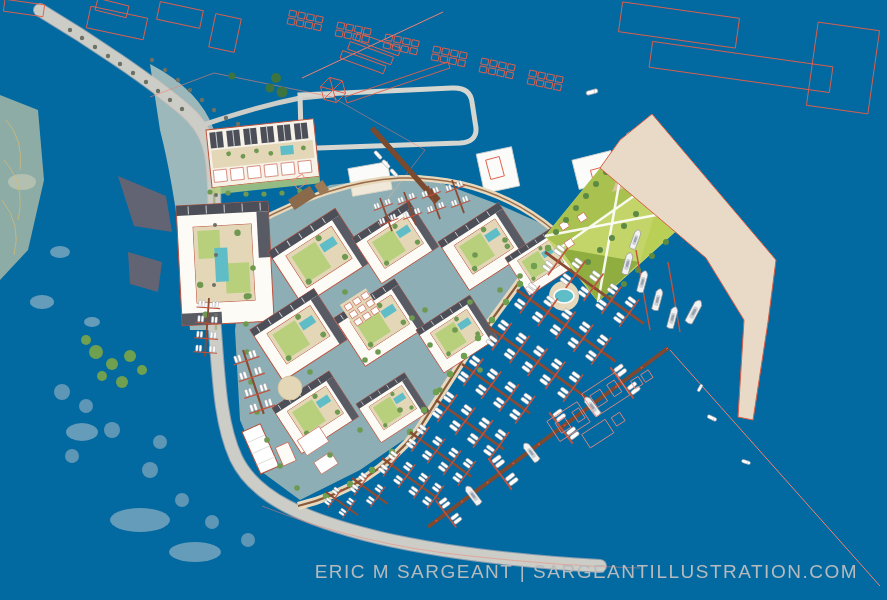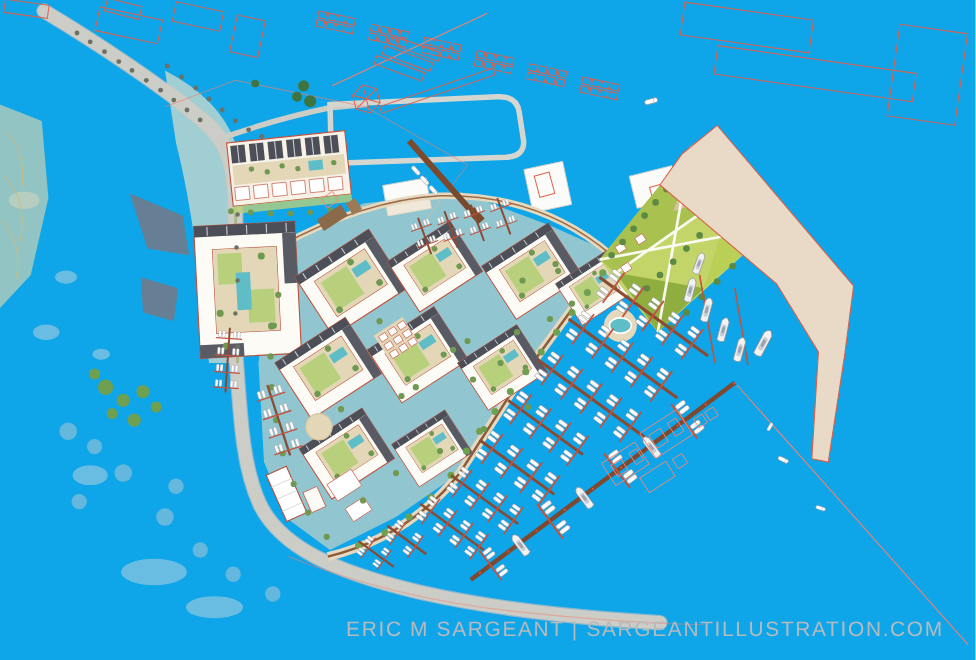--- a/index.html
+++ b/index.html
@@ -1,16 +1,16 @@
 <!DOCTYPE html>
 <html><head>
 <meta charset="utf-8">
 <style>
   html,body{margin:0;padding:0;background:#ffffff;}
-  #canvas{position:relative;width:887px;height:600px;background:#0ea5e9;overflow:hidden;
+  #canvas{position:relative;width:887px;height:600px;background:#0369a1;overflow:hidden;
           font-family:"Liberation Sans", sans-serif;}
   svg{display:block}
   
   .road-edge{fill:none;stroke:#eec6ba;stroke-linecap:round}
   .road{fill:none;stroke:#cdcdc7;stroke-linecap:round}
   .road-thin{fill:none;stroke:#d6d6d0;stroke-linecap:round}
   
   .ctx{fill:none;stroke:#e2604c;stroke-width:.9}
   .ctx-faint{fill:#fbfbf9;stroke:#d2d2cd;stroke-width:.8}
   .ghost{fill:none;stroke:#f0887a;stroke-width:.8}

